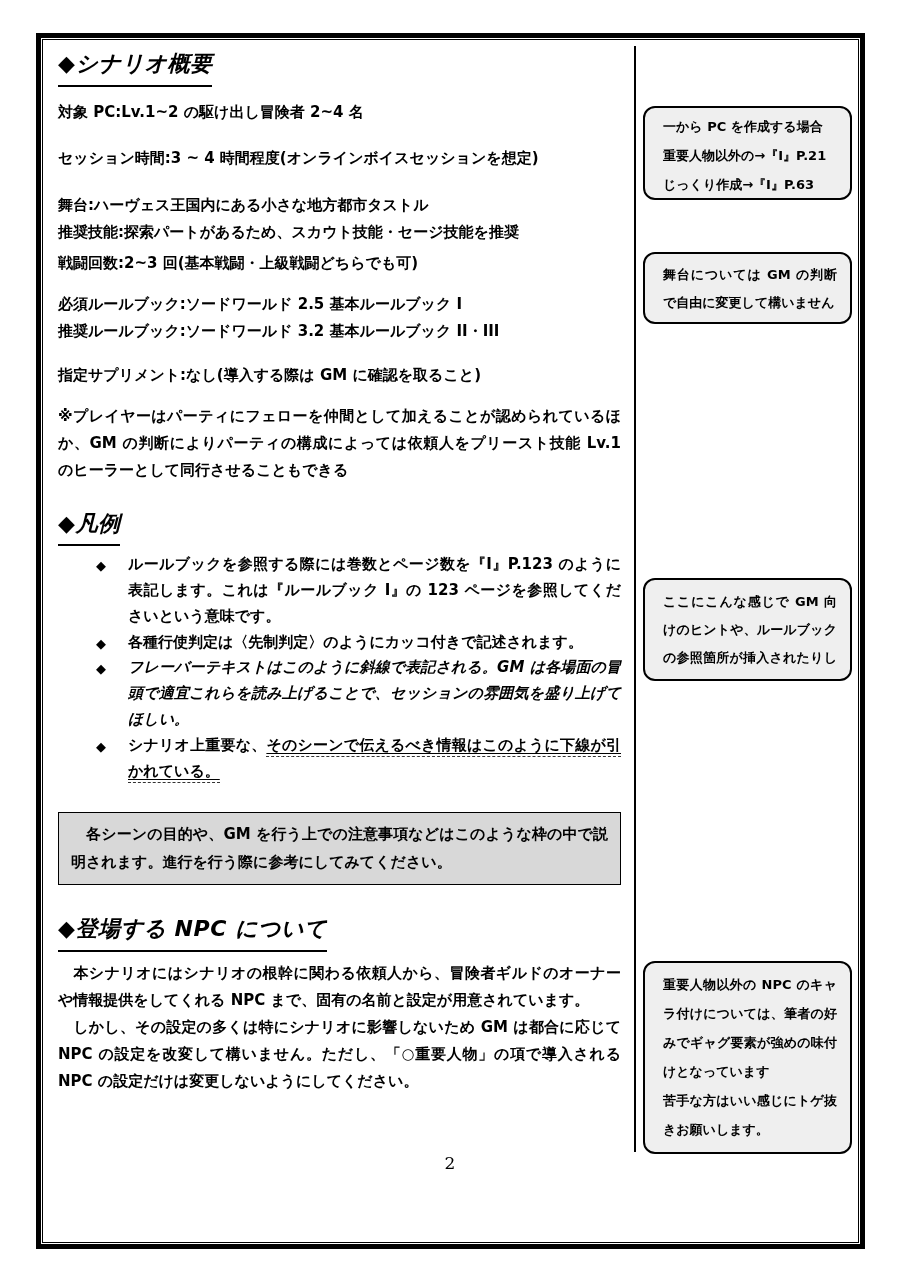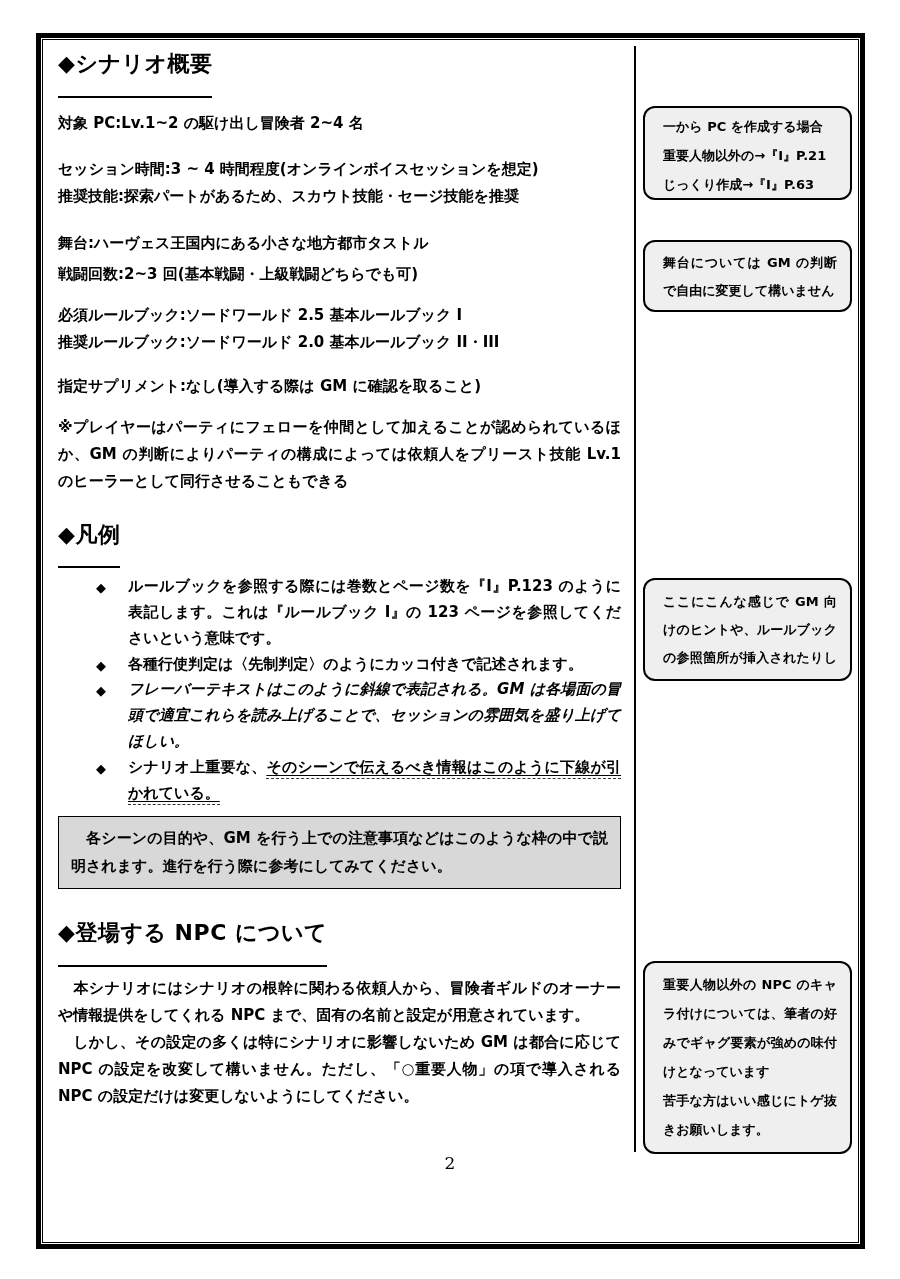--- a/index.html
+++ b/index.html
@@ -13,21 +13,21 @@
   
   .frame { position:absolute; left:36px; top:33px; width:829px; height:1216px;
            border:5px solid #000; box-sizing:border-box; }
   .frame-inner { position:absolute; inset:1px; border:1px solid #000; }
 
   .divider { position:absolute; left:634px; top:46px; width:2px; height:1106px; background:#000; }
 
   
   .main { position:absolute; left:58px; top:40px; width:563px; }
   .sec-head { margin:0; font-size:22px; font-weight:700; line-height:1.3; letter-spacing:0.5px; }
-  .sec-head span { display:inline-block; border-bottom:2.5px solid #000; padding-bottom:17px; }
+  .sec-head span { display:inline-block; border-bottom:2.5px solid #000; padding-bottom:6px;font-style:italic; }
   #h-overview { margin-top:10px; }
   #h-legend   { margin-top:26px; }
   #h-npc      { margin-top:30px; }
 
   .line { font-size:15px; font-weight:600; line-height:27px; }
   .para { font-size:15px; font-weight:600; line-height:27px; text-align:justify; text-justify:inter-ideograph; }
 
   #ln-target   { margin-top:12px; }
   #ln-session  { margin-top:19px; }
   #ln-stage    { margin-top:20px; }
@@ -39,34 +39,34 @@
   #note-fellow { margin-top:14px; }
 
   .legend-list { margin-top:6px; }
   .legend-item { position:relative; padding-left:70px; font-size:15px; font-weight:600;
                  line-height:25.8px; text-align:justify; text-justify:inter-ideograph; }
   .legend-item .bullet { position:absolute; left:38px; top:1px; font-size:13px; }
   .italic-item { font-style:italic; }
   .u-key { text-decoration:underline; text-decoration-thickness:1px; text-underline-offset:3px;
            border-bottom:1px dashed #333; padding-bottom:2px; }
 
-  .notice { margin-top:10px; background:#d8d8d8; border:1.5px solid #000; box-sizing:border-box;
+  .notice { margin-top:28px; background:#d8d8d8; border:1.5px solid #000; box-sizing:border-box;
             padding:7px 12px 8px 12px; font-size:15px; font-weight:600; line-height:28px;
             text-align:justify; text-justify:inter-ideograph; }
 
   #npc-p1 { margin-top:8px; }
   #npc-p2 { margin-top:0; }
 
   
   .callout { position:absolute; left:643px; width:209px; box-sizing:border-box;
              background:#efefef; border:2px solid #000; border-radius:12px;
              font-size:13px; font-weight:600; color:#000; overflow:hidden; }
   #callout-pc-create { top:106px; height:94px;  padding:4px 13px 0 18px; }
   #callout-pc-create .cl-line { line-height:29px; }
-  #callout-stage     { top:240px; height:72px;  padding:7px 13px 0 18px; line-height:28px; }
+  #callout-stage     { top:252px; height:72px;  padding:7px 13px 0 18px; line-height:28px; }
   #callout-hints     { top:578px; height:103px; padding:8px 13px 0 18px; line-height:28px; }
   #callout-npc       { top:961px; height:193px; padding:7px 13px 0 18px; line-height:29px; }
   .cl-text { text-align:justify; text-justify:inter-ideograph; }
 
   .pagenum { position:absolute; top:1153px; left:0; width:100%; text-align:center;
              font-family:"DejaVu Serif","Liberation Serif",serif; font-size:17px; }
 </style>
 </head>
 <body>
 
@@ -79,25 +79,25 @@
   <div class="divider"></div>
 
   <div class="main">
 
     <div class="sec-head" id="h-overview">
       <span>◆シナリオ概要</span>
     </div>
 
     <div class="line" id="ln-target">対象 PC:Lv.1~2 の駆け出し冒険者 2~4 名</div>
     <div class="line" id="ln-session">セッション時間:3 ~ 4 時間程度(オンラインボイスセッションを想定)</div>
+    <div class="line" id="ln-stage">舞台:ハーヴェス王国内にある小さな地方都市タストル</div>
     <div class="line" id="ln-skill">推奨技能:探索パートがあるため、スカウト技能・セージ技能を推奨</div>
-    <div class="line" id="ln-stage">舞台:ハーヴェス王国内にある小さな地方都市タストル</div>
     <div class="line" id="ln-battles">戦闘回数:2~3 回(基本戦闘・上級戦闘どちらでも可)</div>
     <div class="line" id="ln-book-req">必須ルールブック:ソードワールド 2.5 基本ルールブック I</div>
-    <div class="line" id="ln-book-rec">推奨ルールブック:ソードワールド 2.0 基本ルールブック II・III</div>
+    <div class="line" id="ln-book-rec">推奨ルールブック:ソードワールド 3.2 基本ルールブック II・III</div>
     <div class="line" id="ln-supp">指定サプリメント:なし(導入する際は GM に確認を取ること)</div>
 
     <div class="para" id="note-fellow">※プレイヤーはパーティにフェローを仲間として加えることが認められているほか、GM の判断によりパーティの構成によっては依頼人をプリースト技能 Lv.1 のヒーラーとして同行させることもできる</div>
 
     <div class="sec-head" id="h-legend">
       <span>◆凡例</span>
     </div>
 
     <div class="legend-list">
       <div class="legend-item">

